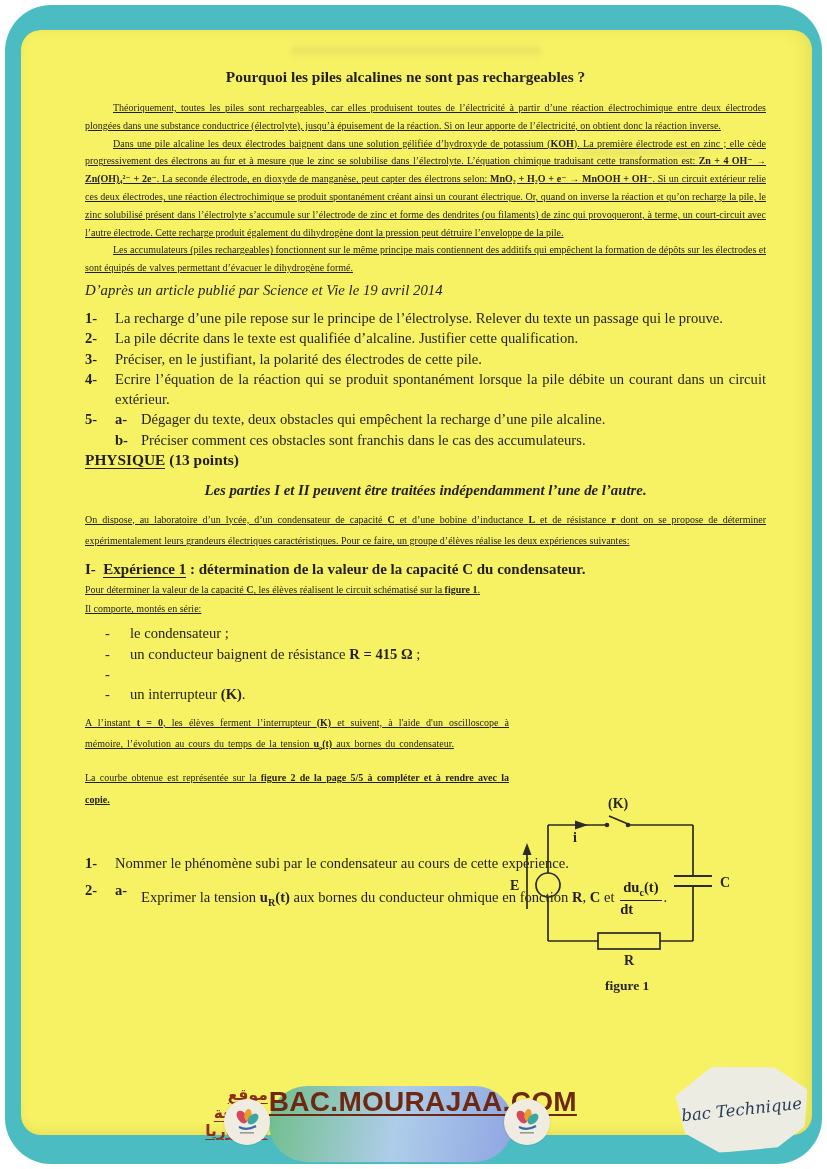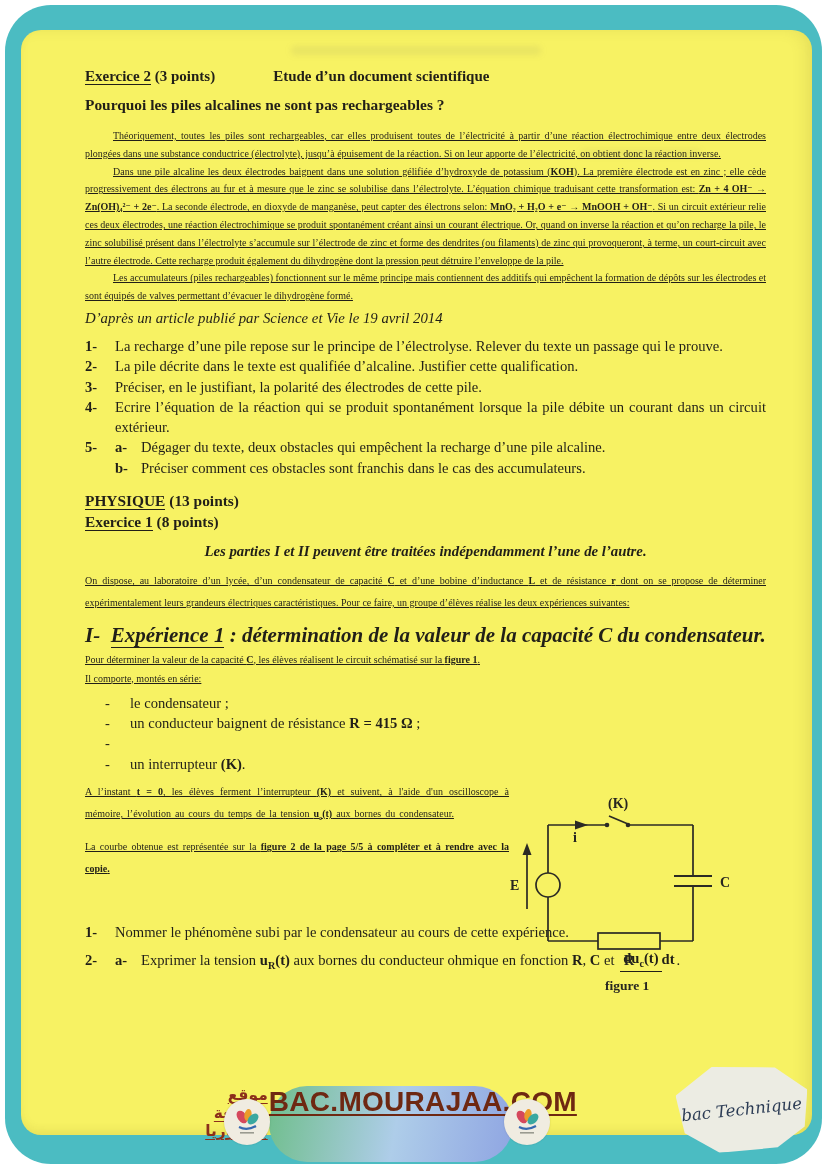--- a/index.html
+++ b/index.html
@@ -12,43 +12,43 @@
   .smudge{position:absolute;background:rgba(110,108,96,.10);filter:blur(3px);border-radius:4px;}
   .content{position:absolute;left:0;top:0;width:791px;padding:38px 46px 0 64px;box-sizing:border-box;}
 
   .b{font-weight:bold;}
   .u{border-bottom:1.6px solid #211f18;padding-bottom:0px;}
   p{margin:0;text-align:justify;font-size:10px;line-height:17.8px;text-decoration:underline;}
   .indent{text-indent:28px;}
   sub{font-size:70%;}
 
   .exo2-row{display:flex;gap:58px;font-size:15px;margin-bottom:11px;}
-  .subtitle{font-size:15.4px;font-weight:bold;margin:0 40px 13px 0;}
+  .subtitle{text-align:center;font-size:15.4px;font-weight:bold;margin:0 40px 13px 0;}
   .source{text-align:left;font-style:italic;font-size:14.8px;margin-top:5px;}
 
   .qlist{margin-top:9px;}
   .q{display:flex;align-items:flex-start;font-size:14.6px;line-height:20.3px;text-align:justify;}
   .qnum{flex:0 0 30px;font-weight:bold;}
   .qletter{flex:0 0 26px;font-weight:bold;}
   .qtext{flex:1;}
   .qsubwrap{flex:1;}
   .qsub{display:flex;align-items:flex-start;}
 
-  .phys-head{font-size:15.4px;font-weight:bold;margin-top:13px;line-height:19.5px;}
+  .phys-head{font-size:15.4px;font-weight:bold;line-height:19.5px;}
   .note{text-align:center;font-weight:bold;font-style:italic;font-size:14.8px;margin:12px 0 10px 0;}
   .intro{line-height:21.8px;}
-  .exp-head{font-weight:bold;font-style:italic;font-size:21px;margin-top:9px;margin-bottom:2px;}
+  .exp-head{font-weight:bold;font-size:15px;margin-top:9px;margin-bottom:2px;}
   .plain{line-height:19px;}
   .bullets{margin:5px 0 4px 20px;}
   .bullet{display:flex;font-size:14.6px;line-height:20.4px;}
   .bullet .dash{flex:0 0 25px;text-align:left;}
   .narrow-block{min-height:134px;}
   .narrow{width:424px;line-height:21.6px;word-spacing:1.5px;margin-top:7px;}
   .pq{margin-top:7px;}
-  .frac{display:inline-flex;flex-direction:row;vertical-align:middle;text-align:left;font-weight:bold;line-height:1.05;margin:0 2px;}
+  .frac{display:inline-flex;flex-direction:column;vertical-align:middle;text-align:left;font-weight:bold;line-height:1.05;margin:0 2px;}
   .frac .num{border-bottom:1.6px solid #211f18;padding:0 3px 1px 3px;}
   .frac .den{padding-top:1px;}
 
   .fig1{position:absolute;left:484px;top:763px;width:245px;height:210px;}
   .fig1 text{font-family:"Liberation Serif","DejaVu Serif",serif;font-weight:bold;font-size:14px;fill:#272620;}
   .fig1 .cap{font-size:13.5px;}
 
   .pill{position:absolute;left:269px;top:1086px;width:244px;height:76px;border-radius:38px;
         background:linear-gradient(100deg,#6fbe8b 0%,#aecde9 52%,#8fa5e2 100%);
         display:flex;flex-direction:row;align-items:flex-start;justify-content:center;gap:1px;cursor:pointer;}
@@ -70,24 +70,20 @@
 
 <div class="canvas">
   <div class="teal"></div>
 
   <div class="paper">
     <div class="smudge" style="left:270px;top:16px;width:250px;height:9px;"></div>
     <div class="smudge" style="left:560px;top:120px;width:120px;height:6px;"></div>
 
     <div class="content">
 
-      <div class="exo2-row">
-        <span><span class="b u">Exercice 2</span>&nbsp;<span class="b">(3 points)</span></span>
-        <span class="b">Etude d’un document scientifique</span>
-      </div>
       <div class="subtitle">Pourquoi les piles alcalines ne sont pas rechargeables ?</div>
 
       <p class="indent">Théoriquement, toutes les piles sont rechargeables, car elles produisent toutes de l’électricité à partir d’une réaction électrochimique entre deux électrodes plongées dans une substance conductrice (électrolyte), jusqu’à épuisement de la réaction. Si on leur apporte de l’électricité, on obtient donc la réaction inverse.</p>
 
       <p class="indent"><span>Dans une pile alcaline les deux électrodes baignent dans une solution gélifiée d’hydroxyde de potassium (</span><span class="b">KOH</span><span>). La première électrode est en zinc ; elle cède progressivement des électrons au fur et à mesure que le zinc se solubilise dans l’électrolyte. L’équation chimique traduisant cette transformation est: </span><span class="b">Zn + 4 OH⁻  →  Zn(OH)₄²⁻ + 2e⁻</span><span>. La seconde électrode, en dioxyde de manganèse, peut capter des électrons selon:  </span><span class="b">MnO₂ + H₂O + e⁻  →  MnOOH + OH⁻</span><span>. Si un circuit extérieur relie ces deux électrodes,  une réaction électrochimique se produit spontanément créant ainsi un courant électrique. Or, quand on inverse la réaction et qu’on recharge la pile, le zinc solubilisé présent dans l’électrolyte s’accumule sur l’électrode de zinc et forme des dendrites (ou filaments) de zinc qui provoqueront, à terme, un court-circuit avec l’autre électrode. Cette recharge produit également du dihydrogène dont la pression peut détruire l’enveloppe de la pile.</span></p>
 
       <p class="indent">Les accumulateurs (piles rechargeables) fonctionnent sur le même principe mais contiennent des additifs qui empêchent la formation de dépôts sur les électrodes et sont équipés de valves permettant d’évacuer le dihydrogène formé.</p>
 
       <div class="source">D’après un article publié par Science et Vie le 19 avril 2014</div>
 
@@ -117,21 +113,20 @@
             </div>
             <div class="qsub">
               <span class="qletter">b-</span>
               <span class="qtext">Préciser comment ces obstacles sont franchis dans le cas des accumulateurs.</span>
             </div>
           </div>
         </div>
       </div>
 
       <div class="phys-head"><span class="u">PHYSIQUE</span>&nbsp;<span>(13 points)</span></div>
-      <div class="phys-head" style="margin-top:1px;"><span class="u">Exercice 1</span>&nbsp;<span>(8 points)</span></div>
 
       <div class="note">Les parties I et II peuvent être traitées indépendamment l’une de l’autre.</div>
 
       <p class="intro"><span>On dispose, au laboratoire d’un lycée, d’un condensateur de capacité </span><span class="b">C</span><span> et d’une bobine d’inductance </span><span class="b">L</span><span> et de résistance  </span><span class="b">r</span><span>  dont on se propose de déterminer expérimentalement leurs grandeurs électriques caractéristiques. Pour ce faire, un groupe d’élèves réalise les deux expériences suivantes:</span></p>
 
       <div class="exp-head"><span>I-</span>&nbsp;&nbsp;<span class="u">Expérience 1</span><span> : détermination de la valeur de la capacité C du condensateur.</span></div>
 
       <p class="plain"><span>Pour déterminer la valeur de la capacité </span><span class="b">C</span><span>, les élèves réalisent le circuit schématisé sur la </span><span class="b">figure 1</span><span>.</span></p>
       <p class="plain">Il comporte, montés en série:</p>
 

